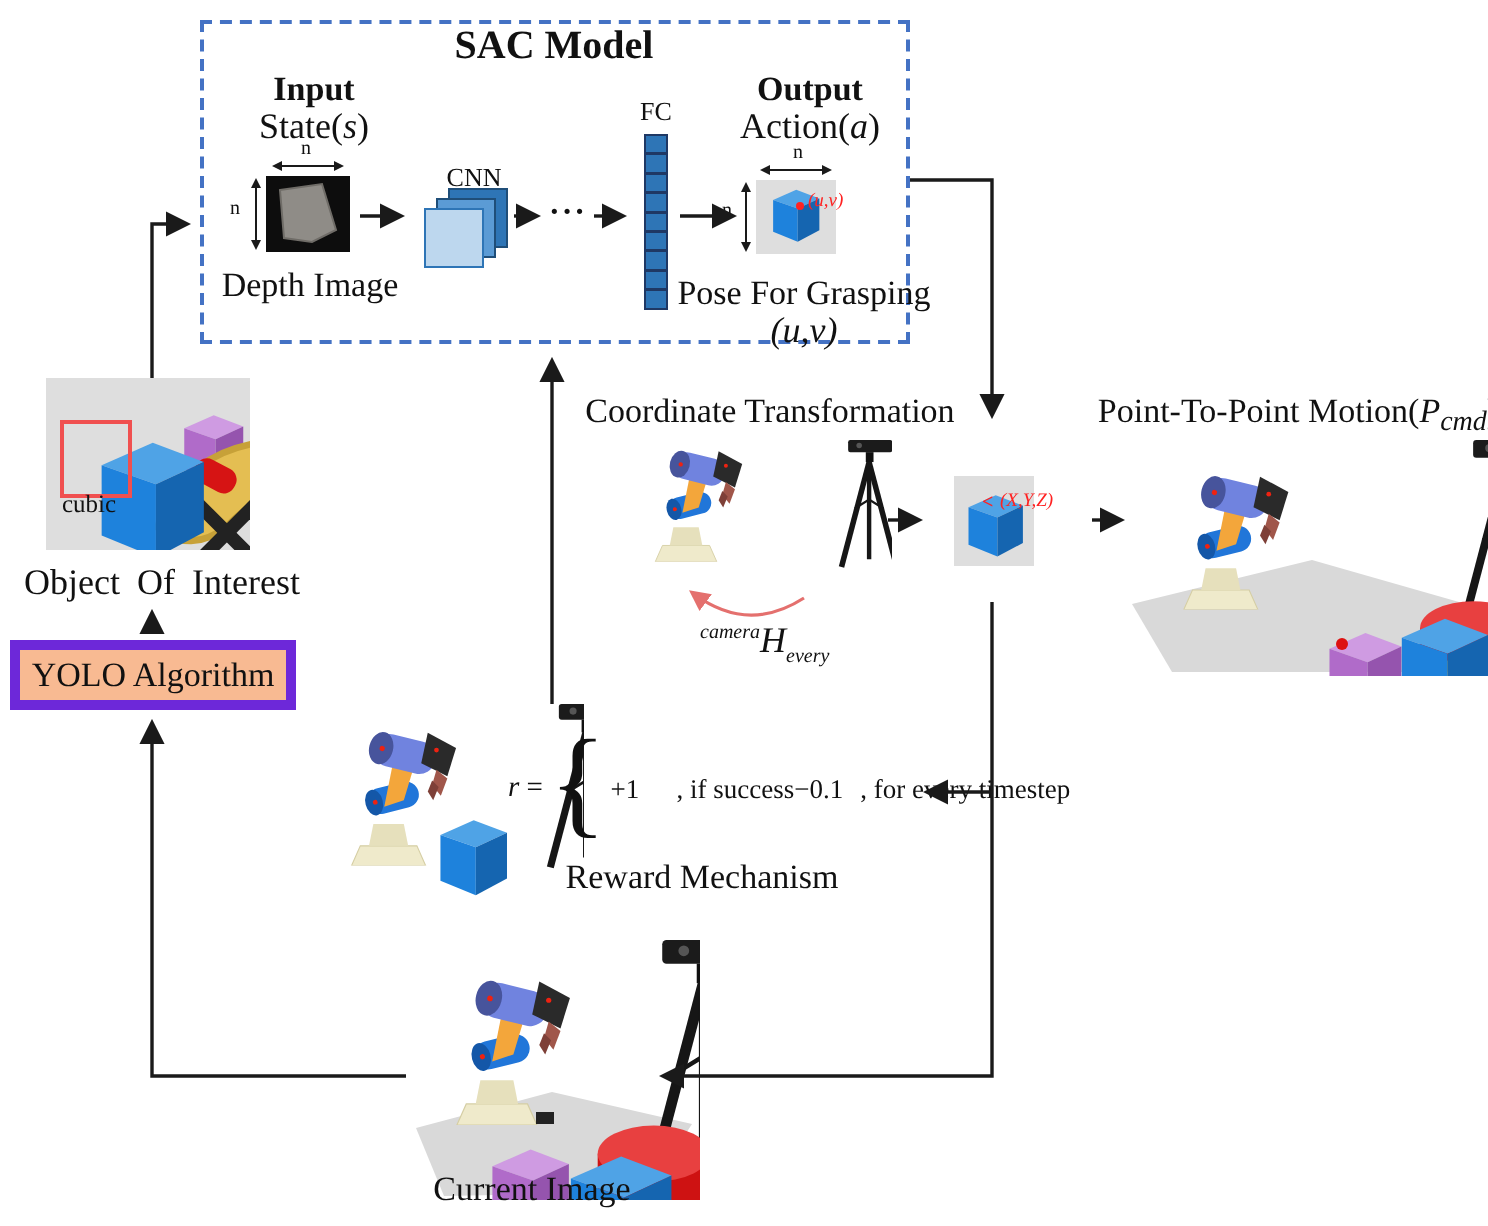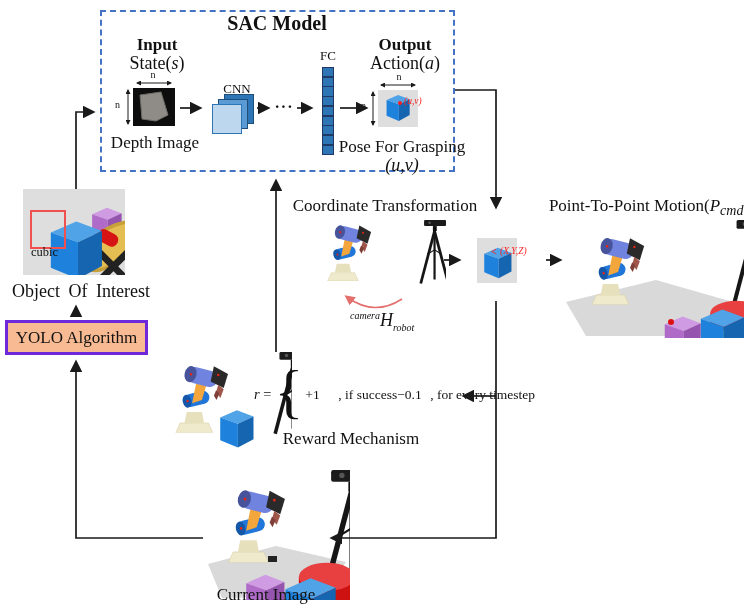--- a/index.html
+++ b/index.html
@@ -15,21 +15,21 @@
   .f10{font-size:10px;}
   .red{color:#F22;}
   .thumb{position:absolute;background:#DEDEDE;}
   .sacbox{position:absolute;left:100px;top:10px;width:355px;height:162px;
           border:2px dashed #4472C4;box-sizing:border-box;}
   .cnn{position:absolute;width:30px;height:30px;box-sizing:border-box;border:1px solid #1F4E79;}
   .fcbar{position:absolute;left:322px;top:67px;width:12px;height:88px;box-sizing:border-box;
          border:1px solid #1F3864;
          background:repeating-linear-gradient(to bottom,#2E75B6 0 8.2px,#1F3864 8.2px 9.7px);}
   .yolo{position:absolute;left:5px;top:320px;width:143px;height:35px;background:#F8BA92;
-        border:3px solid #6d28d9;box-sizing:border-box;display:flex;align-items:center;justify-content:center;}
+        border:5px solid #6d28d9;box-sizing:border-box;display:flex;align-items:center;justify-content:center;}
   .overlay{position:absolute;left:0;top:0;z-index:10;pointer-events:none;}
   .scene{position:absolute;}
   .formula{position:absolute;left:254px;top:361px;display:flex;align-items:center;height:66px;}
   .formula .lhs{font-size:14.5px;margin-right:2px;}
   .formula .brace{font-size:60px;line-height:58px;font-weight:400;margin:0 2px 6px 1px;}
   .formula .rows{display:flex;flex-direction:row;}
   .formula .row{font-size:13.5px;line-height:21px;}
   .formula .val{display:inline-block;min-width:33px;}
   .sup{font-size:10px;font-style:italic;vertical-align:7px;}
   .Hbig{font-size:18px;font-style:italic;}
@@ -154,21 +154,21 @@
   <div class="yolo">
     <span class="f17">YOLO Algorithm</span>
   </div>
 
   <div class="t c f17" style="left:385px;top:196px;">Coordinate Transformation</div>
   <svg class="scene" style="left:296px;top:218px;" width="150" height="92" viewBox="0 0 150 92">
     <use href="#robot" transform="translate(4,4) scale(0.64)"></use>
     <use href="#tripod" transform="translate(84,2) scale(0.72)"></use>
   </svg>
   <div class="t" style="left:350px;top:310px;">
-    <span class="sup">camera</span><span class="Hbig">H</span><span class="sub">robot</span>
+    <span class="sup">camera</span><span class="Hbig">H</span><span class="sub">every</span>
   </div>
 
   <div class="thumb" style="left:477px;top:238px;width:40px;height:45px;">
     <svg width="40" height="45" viewBox="0 0 40 45">
       <use href="#cube" transform="translate(3,5) scale(0.85)"></use>
     </svg>
   </div>
   <div class="t red bold" style="left:491px;top:246px;font-size:10px;">&lt;</div>
   <div class="t red it" style="left:500px;top:246px;font-size:9.5px;">(X,Y,Z)</div>
 

